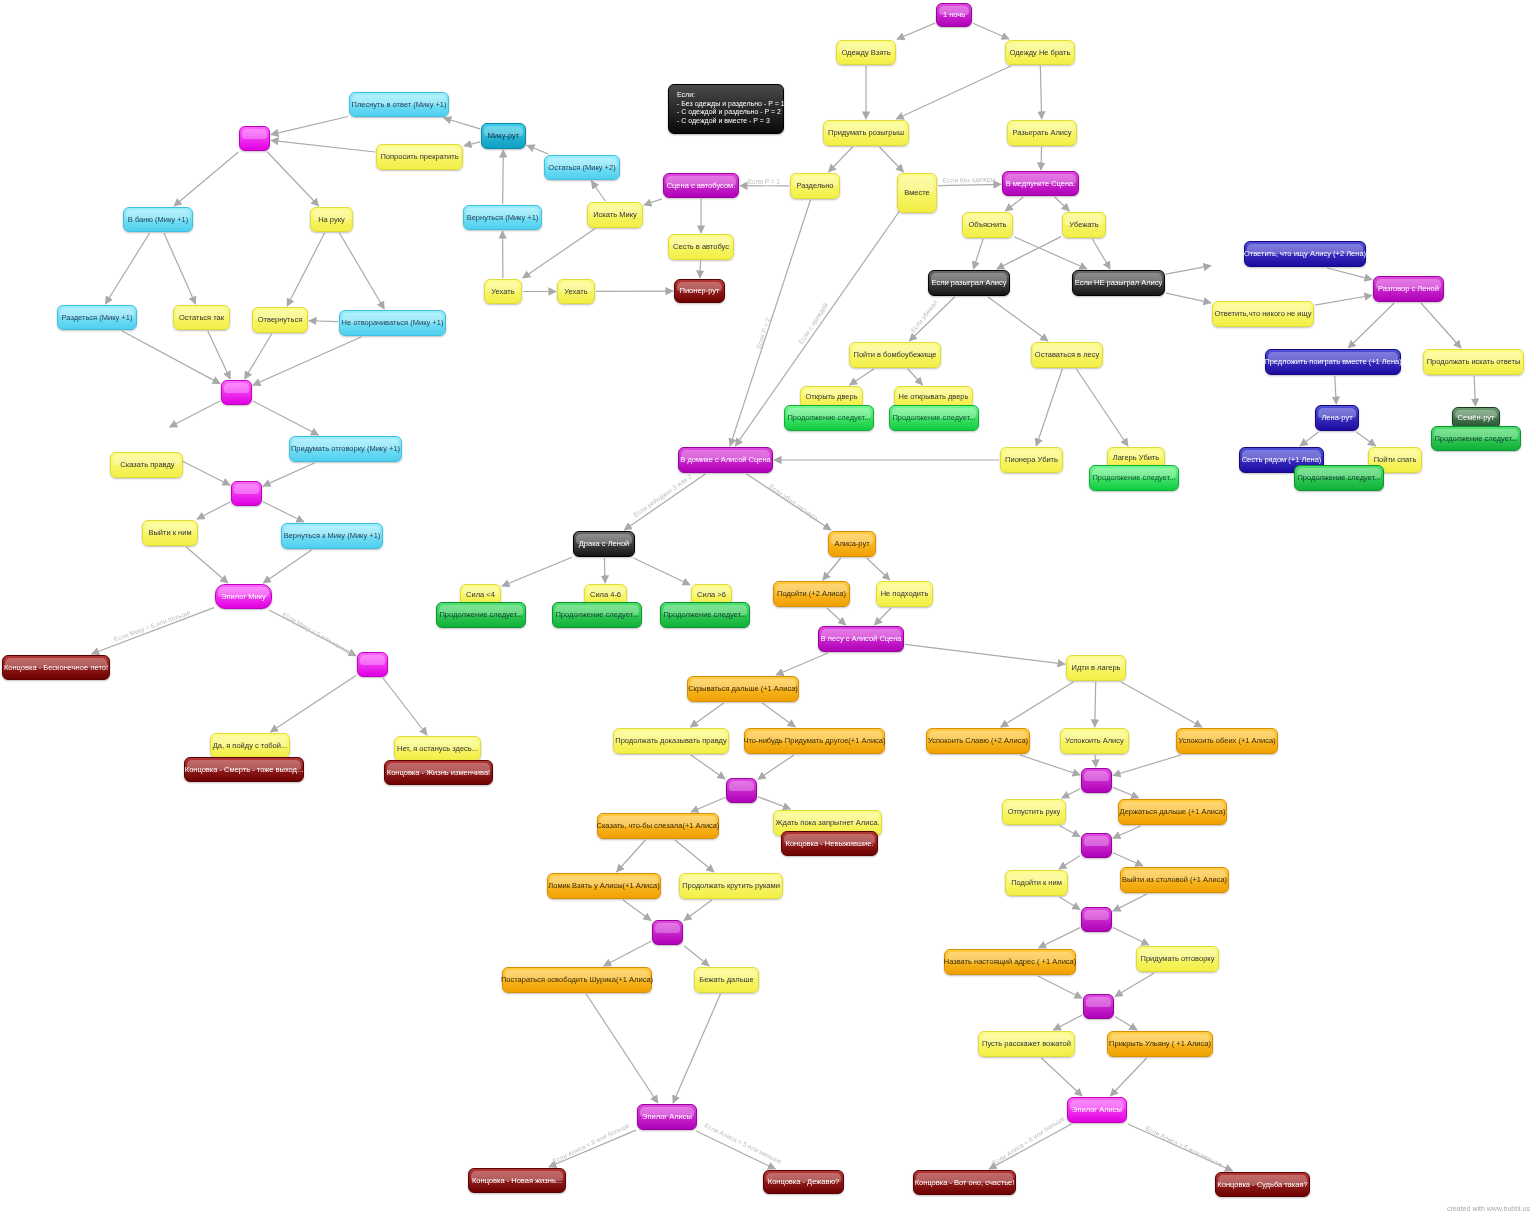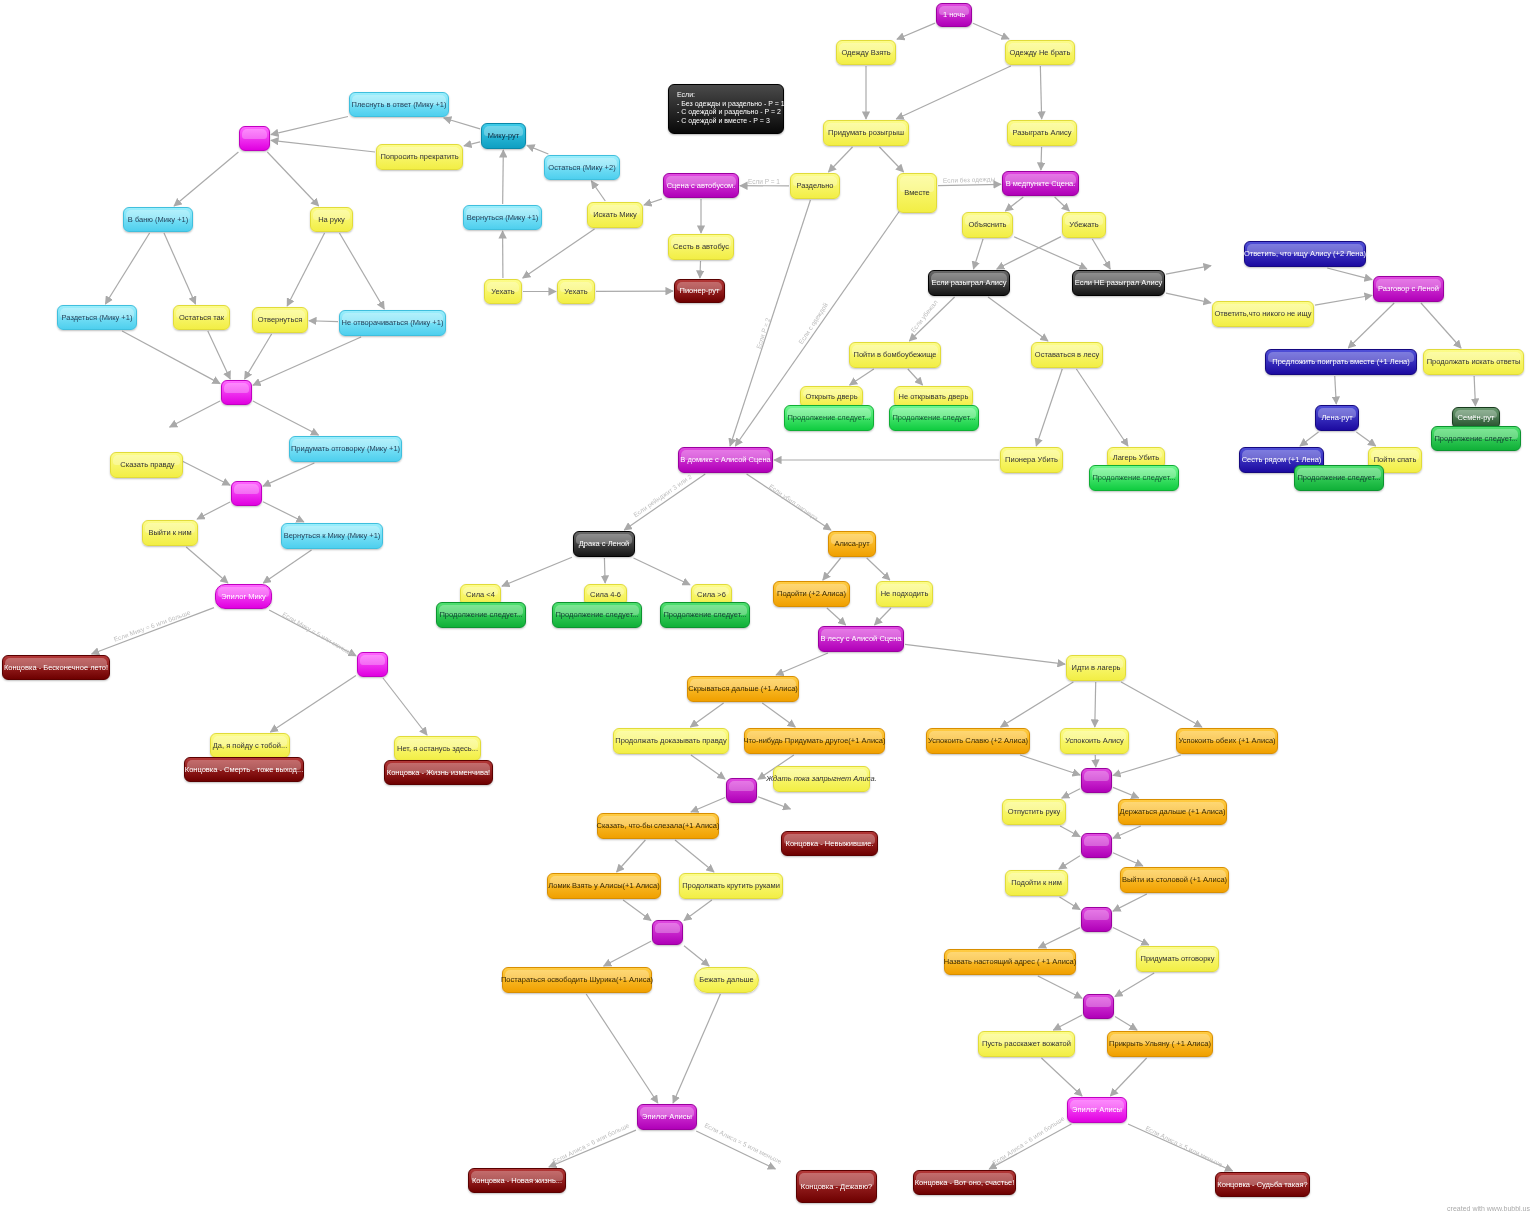--- a/index.html
+++ b/index.html
@@ -307,21 +307,21 @@
       </div>
       <div class="node navy" style="left: 1212px; top: 241px; width: 122px; height: 26px; margin-left: 32px;">
         <span>Ответить, что ищу Алису (+2 Лена)</span>
       </div>
       <div class="node yellow" style="left: 1212px; top: 301px; width: 102px; height: 26px;">
         <span>Ответить,что никого не ищу</span>
       </div>
       <div class="node purple" style="left: 1373px; top: 276px; width: 71px; height: 26px;">
         <span>Разговор с Леной</span>
       </div>
-      <div class="node navy" style="left: 1265px; top: 349px; width: 152px; height: 26px;">
+      <div class="node navy" style="left: 1265px; top: 349px; width: 136px; height: 26px;">
         <span>Предложить поиграть вместе (+1 Лена)</span>
       </div>
       <div class="node yellow" style="left: 1423px; top: 349px; width: 101px; height: 26px;">
         <span>Продолжать искать ответы</span>
       </div>
       <div class="node navy" style="left: 1315px; top: 405px; width: 44px; height: 26px;">
         <span>Лена-рут</span>
       </div>
       <div class="node darkgreen" style="left: 1452px; top: 407px; width: 48px; height: 22px;">
         <span>Семён-рут</span>
@@ -412,48 +412,48 @@
       </div>
       <div class="node orange" style="left: 744px; top: 728px; width: 141px; height: 26px;">
         <span>Что-нибудь Придумать другое(+1 Алиса)</span>
       </div>
       <div class="node purple" style="left: 726px; top: 778px; width: 31px; height: 25px;">
         <span></span>
       </div>
       <div class="node orange" style="left: 597px; top: 813px; width: 122px; height: 26px;">
         <span>Сказать, что-бы слезала(+1 Алиса)</span>
       </div>
-      <div class="node yellow" style="left: 773px; top: 766px; width: 97px; height: 26px; font-style: italic;">
+      <div class="node yellow" style="left: 773px; top: 810px; width: 109px; height: 26px;">
         <span>Ждать пока запрыгнет Алиса.</span>
       </div>
       <div class="node maroon" style="left: 781px; top: 831px; width: 97px; height: 25px;">
         <span>Концовка - Невыжившие.</span>
       </div>
       <div class="node orange" style="left: 547px; top: 873px; width: 114px; height: 26px;">
         <span>Ломик Взять у Алисы(+1 Алиса)</span>
       </div>
       <div class="node yellow" style="left: 679px; top: 873px; width: 104px; height: 26px;">
         <span>Продолжать крутить руками</span>
       </div>
       <div class="node purple" style="left: 652px; top: 920px; width: 31px; height: 25px;">
         <span></span>
       </div>
       <div class="node orange" style="left: 502px; top: 967px; width: 150px; height: 26px;">
         <span>Постараться освободить Шурика(+1 Алиса)</span>
       </div>
-      <div class="node yellow" style="left: 694px; top: 967px; width: 65px; height: 26px; border-radius: 13px;">
+      <div class="node yellow" style="left: 694px; top: 967px; width: 65px; height: 26px;">
         <span>Бежать дальше</span>
       </div>
       <div class="node purple" style="left: 637px; top: 1104px; width: 60px; height: 26px;">
         <span>Эпилог Алисы</span>
       </div>
       <div class="node maroon" style="left: 468px; top: 1168px; width: 98px; height: 25px;">
         <span>Концовка - Новая жизнь...</span>
       </div>
-      <div class="node maroon" style="left: 796px; top: 1170px; width: 81px; height: 33px;">
+      <div class="node maroon" style="left: 763px; top: 1170px; width: 81px; height: 24px;">
         <span>Концовка - Дежавю?</span>
       </div>
       <div class="node orange" style="left: 926px; top: 728px; width: 104px; height: 26px;">
         <span>Успокоить Славю (+2 Алиса)</span>
       </div>
       <div class="node yellow" style="left: 1060px; top: 728px; width: 69px; height: 26px;">
         <span>Успокоить Алису</span>
       </div>
       <div class="node orange" style="left: 1176px; top: 728px; width: 102px; height: 26px;">
         <span>Успокоить обеих (+1 Алиса)</span>

